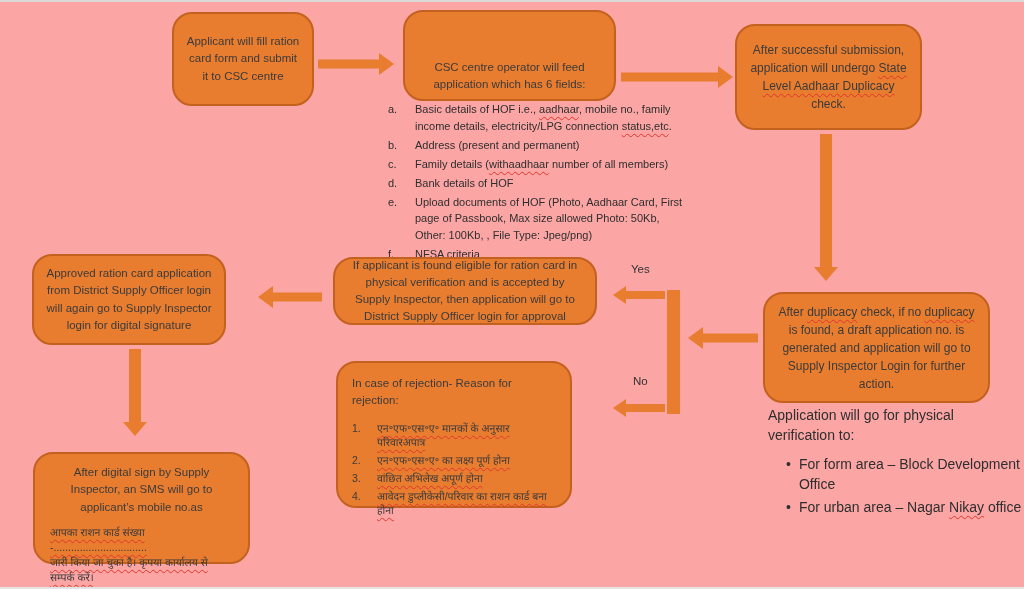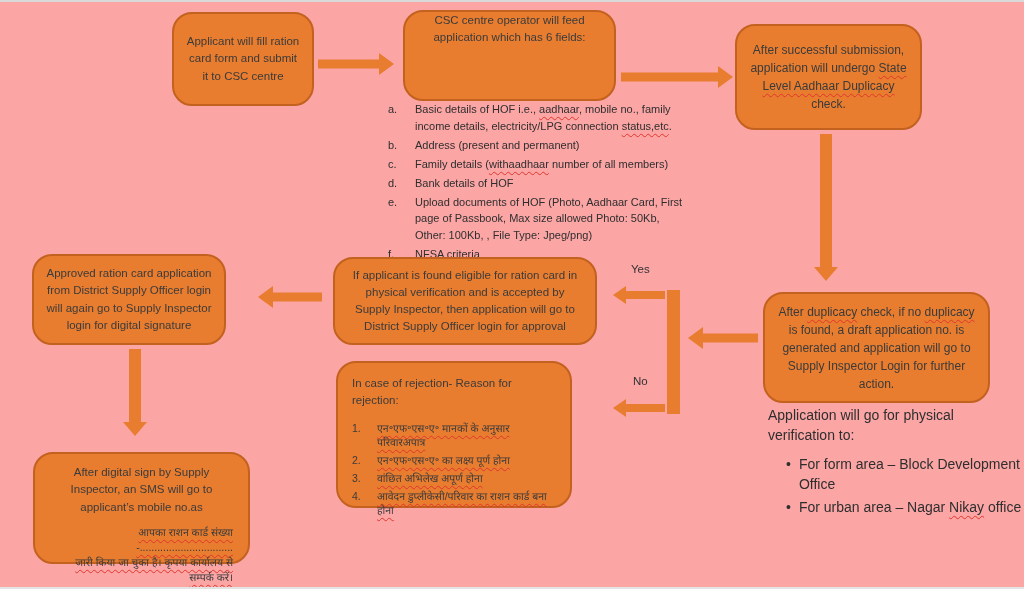--- a/index.html
+++ b/index.html
@@ -7,21 +7,21 @@
     position:relative;width:1024px;height:589px;box-sizing:border-box;
     background:#fca5a5;border-top:2px solid #D9D9D9;border-bottom:2px solid #E4E4E4;
     font-family:"Liberation Sans",sans-serif;color:#3B3B3B;overflow:hidden;
   }
   .canvas *{box-sizing:border-box;}
   .obox{
     position:absolute;background:#E87C2F;border:2px solid #C3611F;border-radius:20px;
     display:flex;align-items:center;justify-content:center;text-align:center;
     padding:6px 12px;font-size:11.5px;line-height:1.5;color:#3B3B3B;
   }
-  .obox.top{align-items:flex-start;padding-top:0;}
+  .obox.top{align-items:flex-end;padding-top:0;}
   .obox.block{display:block;text-align:left;}
   .sp{text-decoration-line:underline;text-decoration-style:wavy;text-decoration-color:#E0372B;text-decoration-thickness:1px;text-underline-offset:3px;}
   .arrow{position:absolute;}
   .shaft,.head{position:absolute;}
   .ar-right .shaft{left:0;right:14px;top:50%;transform:translateY(-50%);height:9px;background:#E87C2F;}
   .ar-right .head{right:0;top:50%;transform:translateY(-50%);width:0;height:0;
     border-top:11px solid transparent;border-bottom:11px solid transparent;border-left:15px solid #E87C2F;}
   .ar-left .shaft{left:14px;right:0;top:50%;transform:translateY(-50%);height:9px;background:#E87C2F;}
   .ar-left .head{left:0;top:50%;transform:translateY(-50%);width:0;height:0;
     border-top:11px solid transparent;border-bottom:11px solid transparent;border-right:15px solid #E87C2F;}
@@ -34,21 +34,21 @@
   .fields{position:absolute;font-size:11px;line-height:1.5;color:#2E2E2E;}
   .frow{display:flex;margin-bottom:2.5px;}
   .frow .flet{flex:0 0 27px;}
   .frow .ftxt{flex:1;}
   .phys{position:absolute;font-size:14px;color:#2E2E2E;line-height:1.4;}
   .phys .ph-head{margin-bottom:10px;}
   .phys .ph-bullet{display:flex;gap:8px;padding-left:18px;margin-bottom:4px;}
   .rej-title{margin-bottom:11px;font-size:11.5px;}
   .rej-row{display:flex;margin-bottom:4px;font-size:10.5px;line-height:1.35;}
   .rej-row .rnum{flex:0 0 25px;}
-  .sms-hindi{text-align:right;font-size:10.5px;margin-top:9px;line-height:1.45;}
+  .sms-hindi{text-align:left;font-size:10.5px;margin-top:9px;line-height:1.45;}
   .flabel{position:absolute;font-size:11.5px;color:#333333;}
 </style>
 </head>
 <body>
 
 <div class="canvas">
 
   <div class="obox" style="left:172px;top:10px;width:142px;height:94px;">
     <div>Applicant will fill ration card form and submit it to CSC centre</div>
   </div>
@@ -112,21 +112,21 @@
     <div class="ph-bullet">
       <span>•</span>
       <span>For form area – Block Development Office</span>
     </div>
     <div class="ph-bullet">
       <span>•</span>
       <span><span>For urban area – Nagar </span><span class="sp">Nikay</span><span> office</span></span>
     </div>
   </div>
 
-  <div class="obox" style="left:333px;top:255px;width:264px;height:88px;">
+  <div class="obox" style="left:333px;top:255px;width:264px;height:68px;">
     <div>If applicant is found eligible for ration card in physical verification and is accepted by Supply Inspector, then application will go to District Supply Officer login for approval</div>
   </div>
 
   <div class="flabel" style="left:631px;top:261px;">Yes</div>
   <div class="arrow ar-left sm" style="left:613px;top:283px;width:52px;height:19px;">
     <div class="shaft"></div>
     <div class="head"></div>
   </div>
   <div class="vbar" style="left:667px;top:288px;width:13px;height:124px;"></div>
   <div class="arrow ar-left" style="left:688px;top:325px;width:70px;height:21px;">

